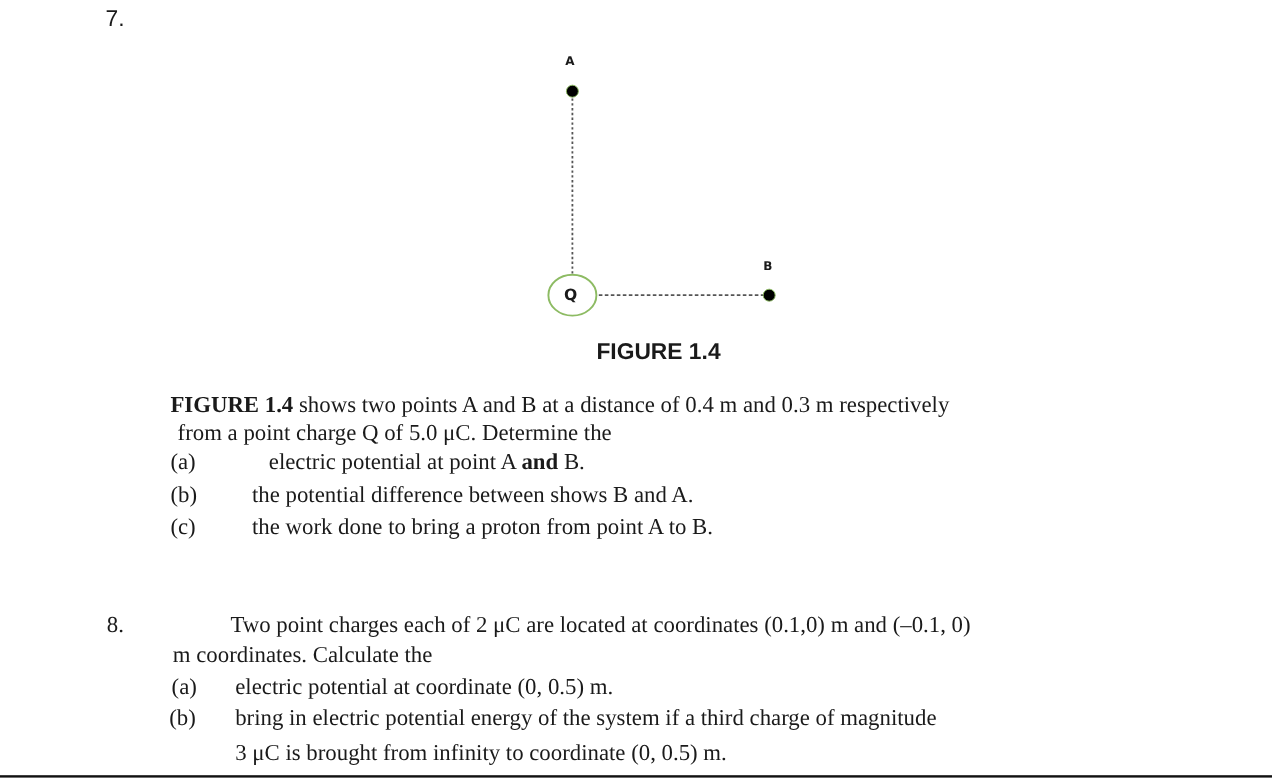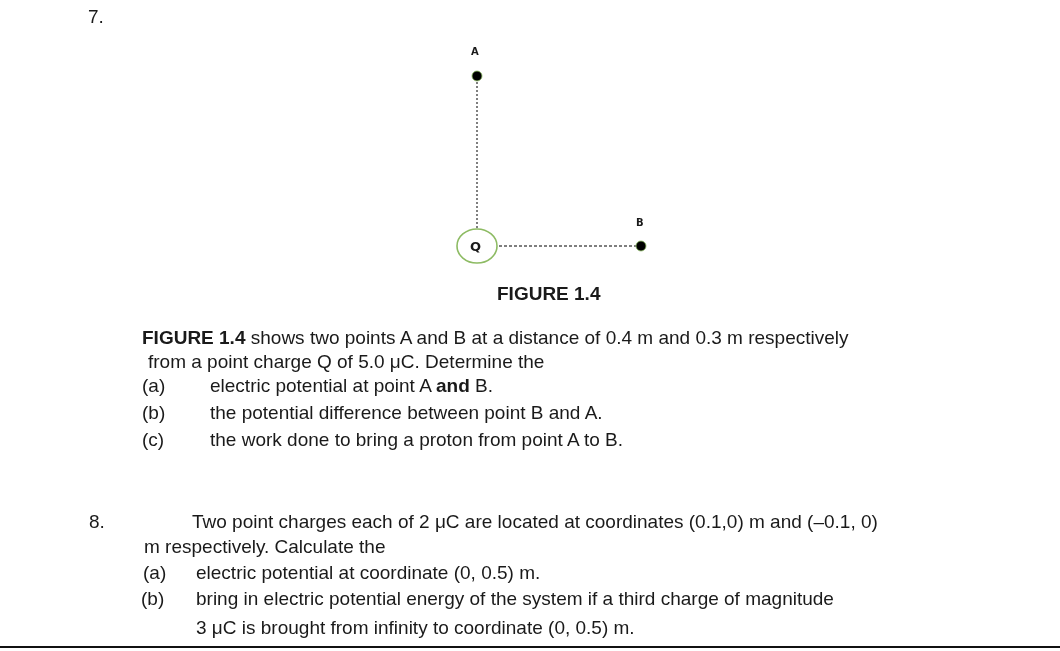--- a/index.html
+++ b/index.html
@@ -2,21 +2,21 @@
 <html><head>
   <meta charset="utf-8">
   <style>
     html, body { margin: 0; padding: 0; background: #ffffff; }
     body {
       width: 1060px; height: 651px; position: relative; overflow: hidden;
       font-family: "Liberation Sans", sans-serif; color: #1a1a1a;
     }
     .abs { position: absolute; }
     .qnum { font-size: 19px; }
-    .txt { font-size: 19px; line-height: 23px; white-space: nowrap; }
+    .txt { font-size: 19px; line-height: 23px; white-space: nowrap; font-family: Liberation Serif, serif; }
     .fig-caption { font-size: 19px; font-weight: bold; }
     .lbl { position: absolute; font-size: 10px; font-weight: bold; font-family: "DejaVu Sans", sans-serif; }
     .bottom-rule { position: absolute; left: 0; top: 646px; width: 1060px; height: 2px; background: #111; }
     b { font-weight: bold; }
   </style>
 </head>
 <body>
 
 <div class="abs qnum" style="left:88px; top:6px;">7.</div>
 
@@ -34,33 +34,33 @@
 </div>
 
 <div class="abs fig-caption" style="left:497px; top:283px;">FIGURE 1.4</div>
 
 <div class="abs txt" style="left:142px; top:326px;">
   <b>FIGURE 1.4</b><span> shows two points A and B at a distance of 0.4 m and 0.3 m respectively</span>
 </div>
 <div class="abs txt" style="left:148px; top:350px;">from a point charge Q of 5.0 μC. Determine the</div>
 
 <div class="abs txt" style="left:142px; top:374px;">(a)</div>
-<div class="abs txt" style="left:210px; top:374px;">
+<div class="abs txt" style="left:224px; top:374px;">
   <span>electric potential at point A </span><b>and</b><span> B.</span>
 </div>
 
 <div class="abs txt" style="left:142px; top:401px;">(b)</div>
-<div class="abs txt" style="left:210px; top:401px;">the potential difference between point B and A.</div>
+<div class="abs txt" style="left:210px; top:401px;">the potential difference between shows B and A.</div>
 
 <div class="abs txt" style="left:142px; top:428px;">(c)</div>
 <div class="abs txt" style="left:210px; top:428px;">the work done to bring a proton from point A to B.</div>
 
 <div class="abs txt" style="left:89px; top:510px;">8.</div>
 <div class="abs txt" style="left:144px; top:510px;margin-left:48px;">Two point charges each of 2 μC are located at coordinates (0.1,0) m and (–0.1, 0)</div>
-<div class="abs txt" style="left:144px; top:535px;">m respectively. Calculate the</div>
+<div class="abs txt" style="left:144px; top:535px;">m coordinates. Calculate the</div>
 
 <div class="abs txt" style="left:143px; top:561px;">(a)</div>
 <div class="abs txt" style="left:196px; top:561px;">electric potential at coordinate (0, 0.5) m.</div>
 
 <div class="abs txt" style="left:141px; top:587px;">(b)</div>
 <div class="abs txt" style="left:196px; top:587px;">bring in electric potential energy of the system if a third charge of magnitude</div>
 <div class="abs txt" style="left:196px; top:616px;">3 μC is brought from infinity to coordinate (0, 0.5) m.</div>
 
 <div class="bottom-rule"></div>
 

